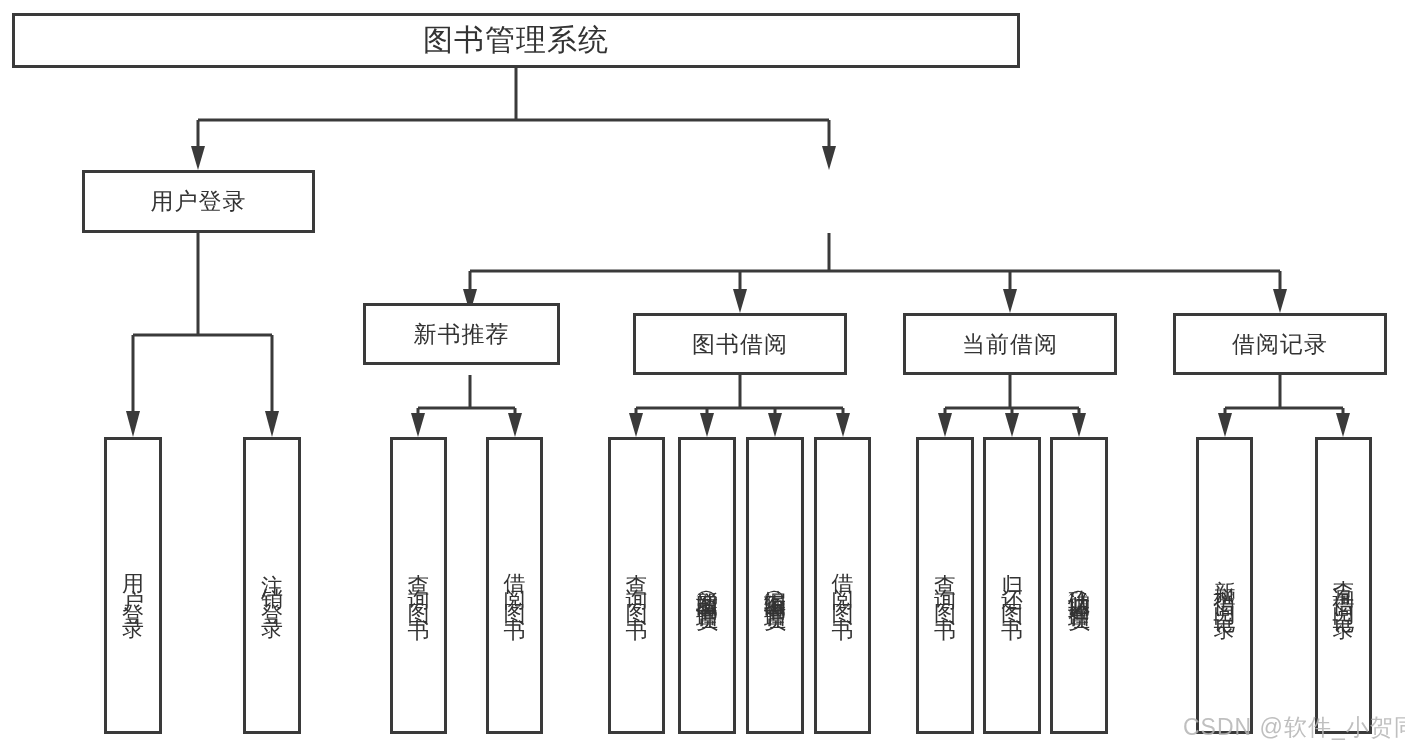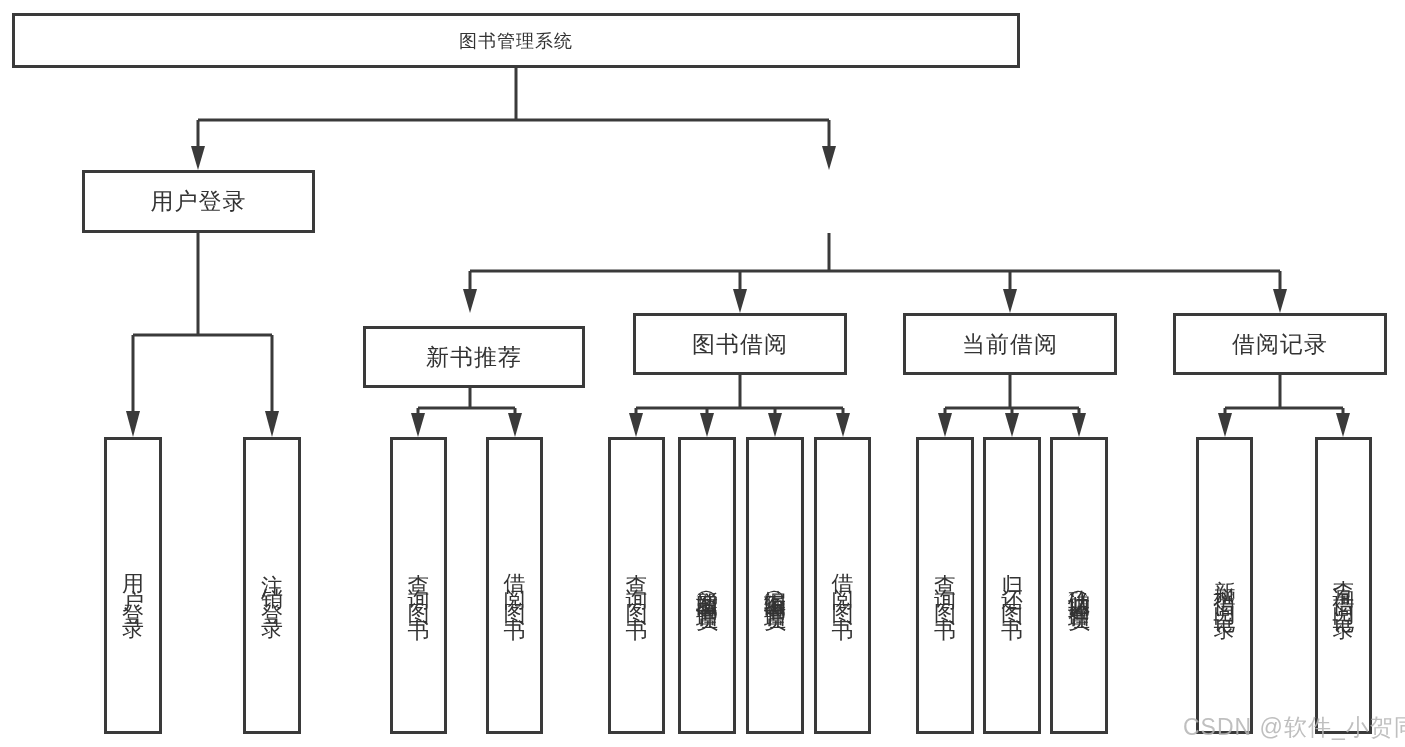--- a/index.html
+++ b/index.html
@@ -118,29 +118,29 @@
       <polygon points="1072,413 1086,413 1079,437"></polygon>
     </g>
 
     <g>
       <path d="M1280,375 V408 M1225,408 H1343 M1225,408 V416 M1343,408 V416"></path>
       <polygon points="1218,413 1232,413 1225,437"></polygon>
       <polygon points="1336,413 1350,413 1343,437"></polygon>
     </g>
   </svg>
 
-  <div class="box" style="left:12px; top:13px; width:1008px; height:55px; font-size:18px;">
+  <div class="box" style="left:12px; top:13px; width:1008px; height:55px; font-size:30px;">
     <span>图书管理系统</span>
   </div>
 
   <div class="box" style="left:82px; top:170px; width:233px; height:63px;">
     <span>用户登录</span>
   </div>
 
-  <div class="box" style="left:363px; top:326px; width:222px; height:62px;">
+  <div class="box" style="left:363px; top:303px; width:197px; height:62px;">
     <span>新书推荐</span>
   </div>
   <div class="box" style="left:633px; top:313px; width:214px; height:62px;">
     <span>图书借阅</span>
   </div>
   <div class="box" style="left:903px; top:313px; width:214px; height:62px;">
     <span>当前借阅</span>
   </div>
   <div class="box" style="left:1173px; top:313px; width:214px; height:62px;">
     <span>借阅记录</span>

